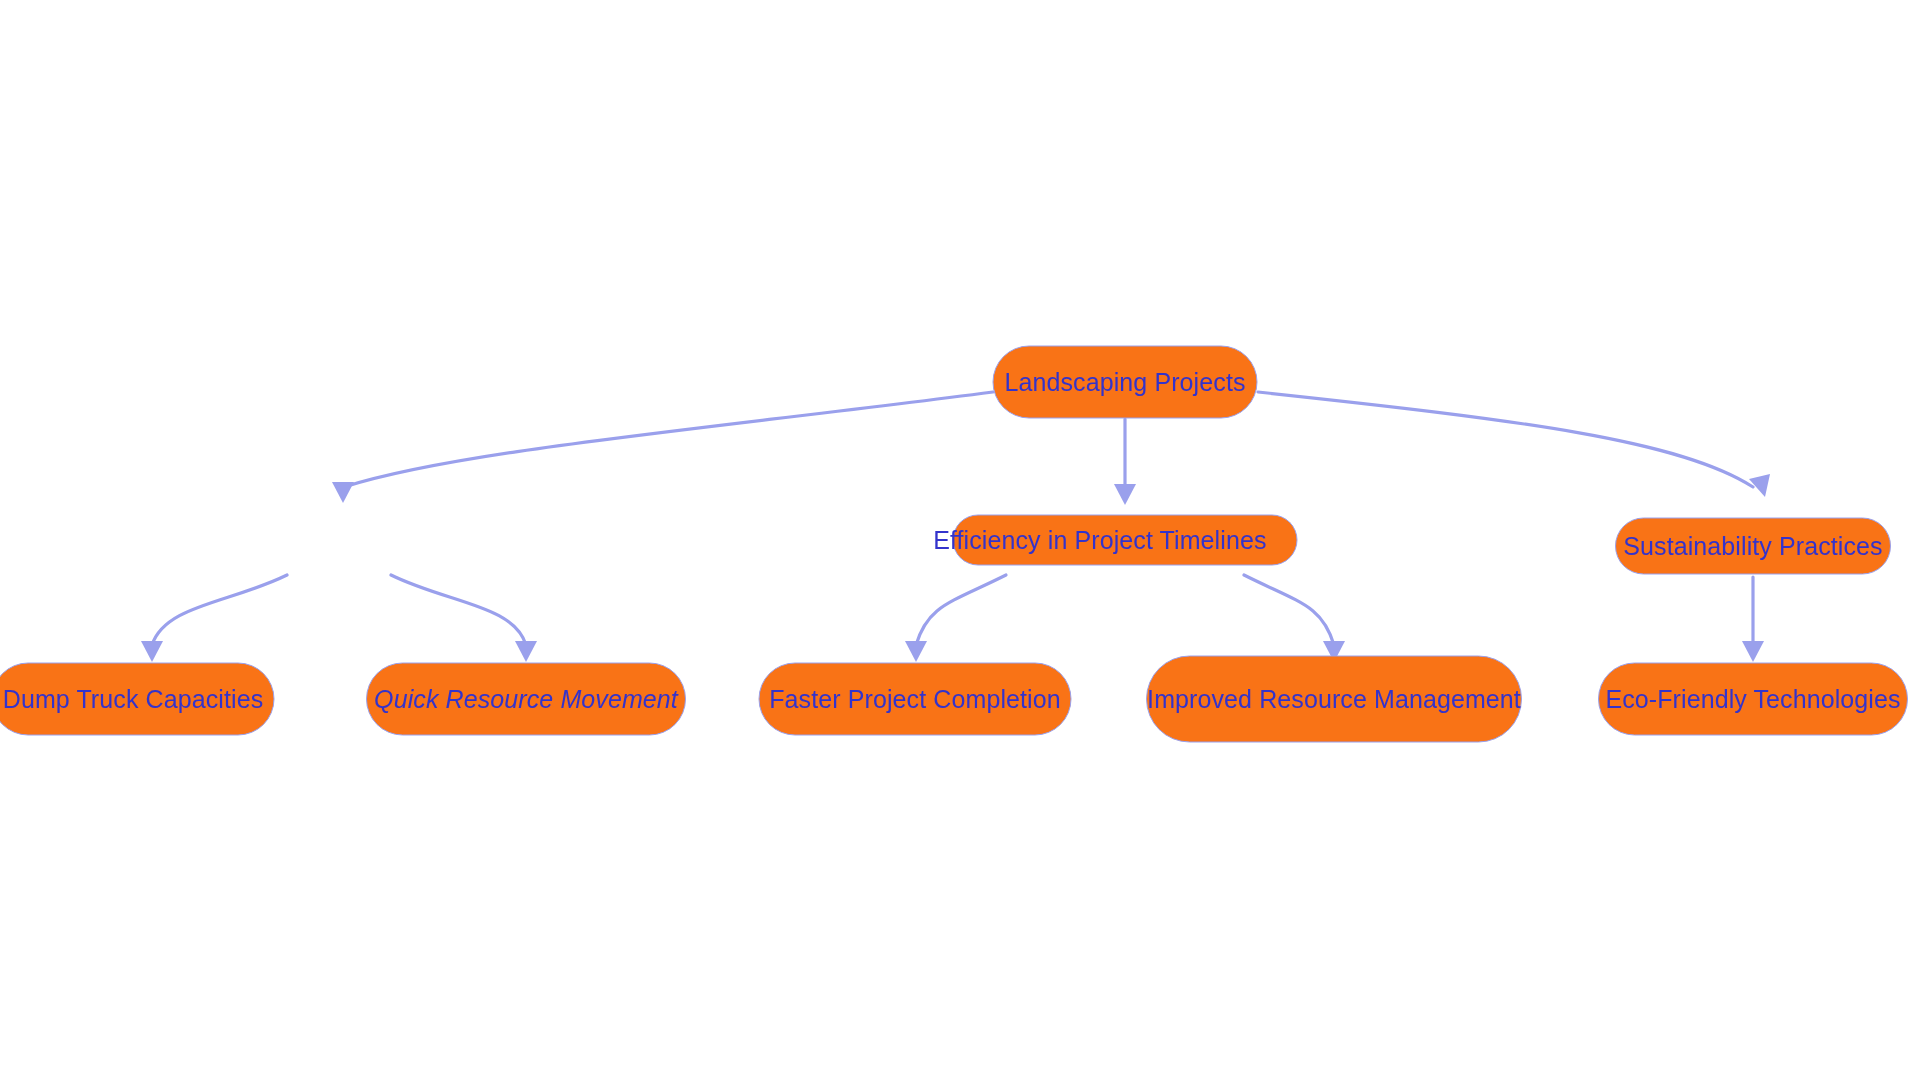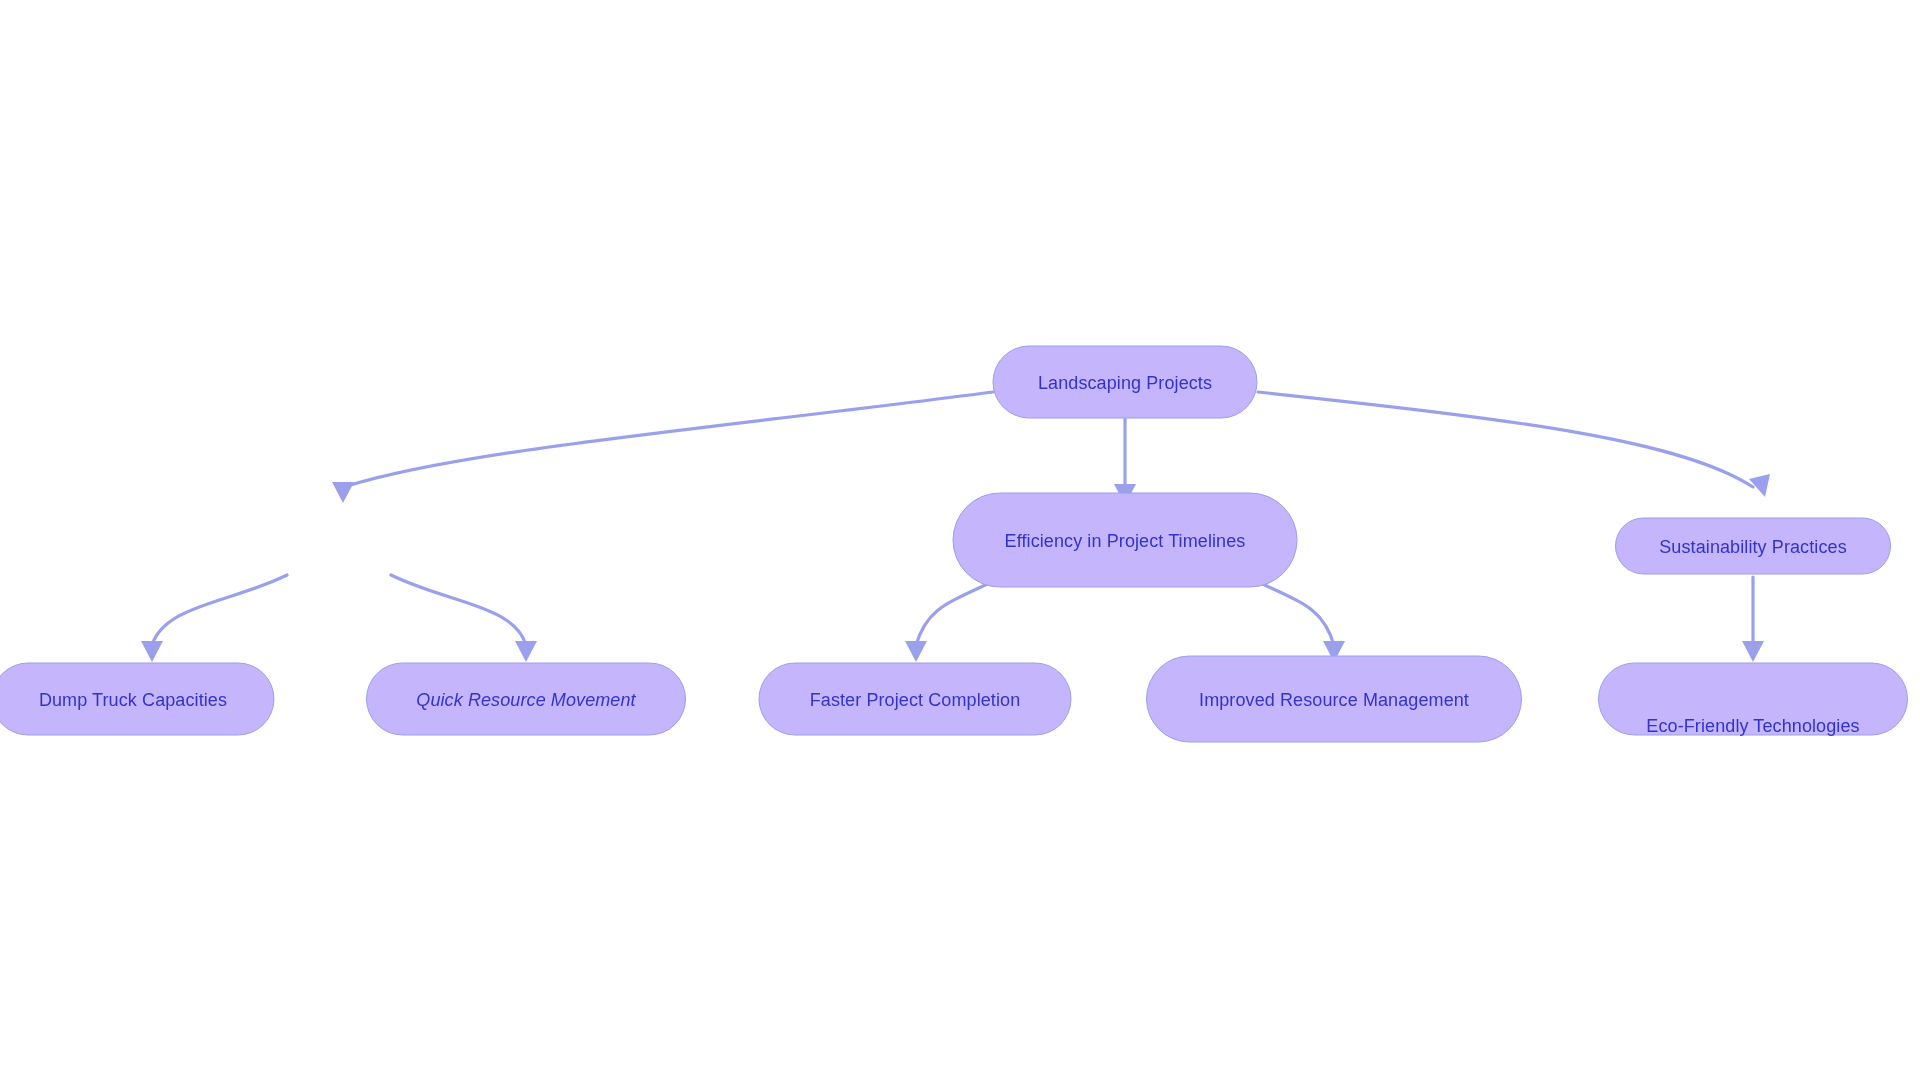--- a/index.html
+++ b/index.html
@@ -26,25 +26,25 @@
     width: 1920px;
     height: 1083px;
     pointer-events: none;
   }
   .node {
     position: absolute;
     box-sizing: border-box;
     display: flex;
     align-items: center;
     justify-content: center;
-    background: #c4b5fd;
+    background: #f97316;
     border: 1.6px solid #9aa0ec;
     border-radius: 999px;
     color: #3333cc;
-    font-size: 18px;
+    font-size: 25px;
     font-weight: 400;
     letter-spacing: 0.1px;
     white-space: nowrap;
     padding: 0 30px;
     transform: translate(-50%, -50%);
   }
   .node-label {
     display: block;
     line-height: 1;
   }
@@ -100,21 +100,21 @@
       <path d="M 1753 577 L 1753 645" fill="none" stroke="#9aa0ec" stroke-width="3.2" stroke-linecap="round"></path>
       <path d="M 1742 641 L 1764 641 L 1753 662 Z" fill="#9aa0ec"></path>
     </g>
   </svg>
 
   <div class="node" style="left:1125px; top:382px; width:265px; height:73px;">
     <span class="node-label">Landscaping Projects</span>
   </div>
 
 
-  <div class="node" style="left:1125px; top:540px; width:345px; height:95px;">
+  <div class="node" style="left:1125px; top:540px; width:345px; height:51px;justify-content:flex-end;">
     <span class="node-label">Efficiency in Project Timelines</span>
   </div>
 
   <div class="node" style="left:1753px; top:546px; width:276px; height:57px;">
     <span class="node-label">Sustainability Practices</span>
   </div>
 
   <div class="node" style="left:133px; top:699px; width:283px; height:73px;">
     <span class="node-label">Dump Truck Capacities</span>
   </div>
@@ -124,17 +124,17 @@
   </div>
 
   <div class="node" style="left:915px; top:699px; width:313px; height:73px;">
     <span class="node-label">Faster Project Completion</span>
   </div>
 
   <div class="node" style="left:1334px; top:699px; width:376px; height:87px;">
     <span class="node-label">Improved Resource Management</span>
   </div>
 
-  <div class="node" style="left:1753px; top:699px; width:310px; height:73px;align-items:flex-end;">
+  <div class="node" style="left:1753px; top:699px; width:310px; height:73px;">
     <span class="node-label">Eco-Friendly Technologies</span>
   </div>
 
 </div>
 
 </body></html>

